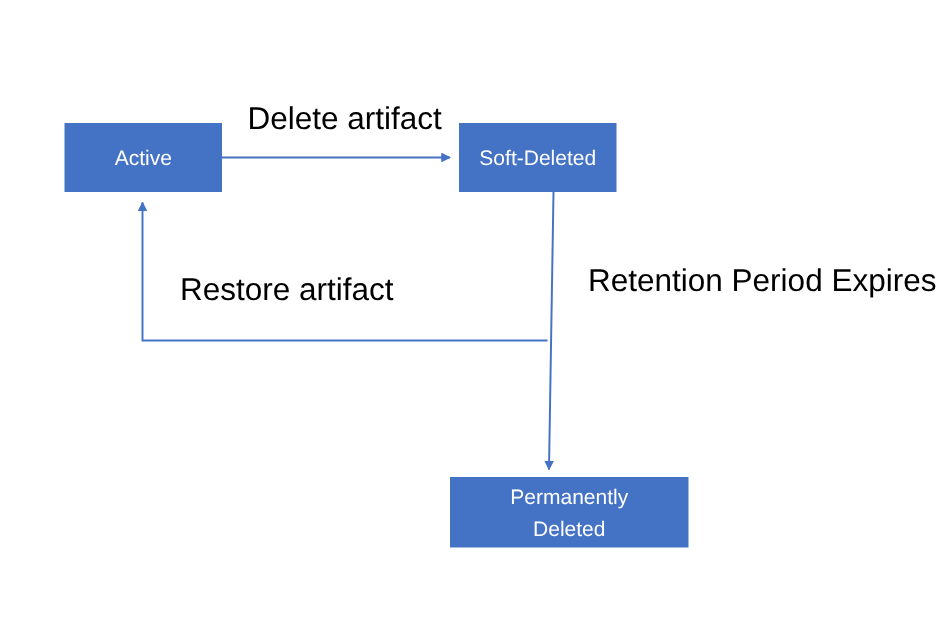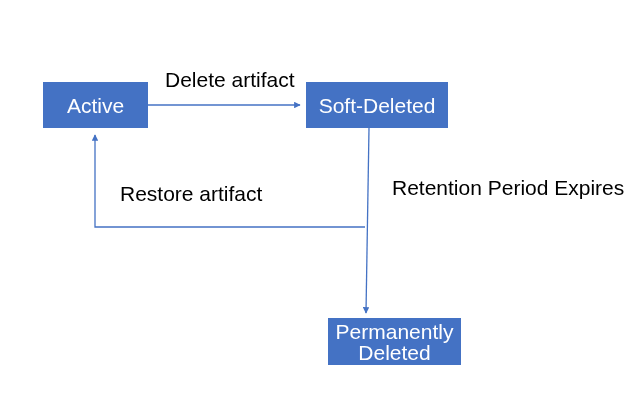--- a/index.html
+++ b/index.html
@@ -30,44 +30,43 @@
   }
   .state-node {
     position: absolute;
     background: #4472C4;
     color: #ffffff;
     display: flex;
     align-items: center;
     justify-content: center;
     text-align: center;
     font-family: "Liberation Sans", sans-serif;
-    font-size: 21px;
+    font-size: 14px;
     font-weight: 400;
     line-height: 21px;
     letter-spacing: 0px;
     box-sizing: border-box;
   }
   .node-active {
     left: 43px;
     top: 82px;
     width: 105px;
     height: 46px;
   }
   .node-soft-deleted {
     left: 306px;
     top: 82px;
-    width: 142px;
+    width: 105px;
     height: 46px;
   }
   .node-permanently-deleted {
     left: 300px;
     top: 318px;
-    width: 133px;
+    width: 159px;
     height: 47px;
-    margin-left: 28px;
   }
   .node-label {
     display: block;
     white-space: pre-line;
   }
   .edge-label {
     position: absolute;
     color: #000000;
     font-family: "Liberation Sans", sans-serif;
     font-size: 21px;

